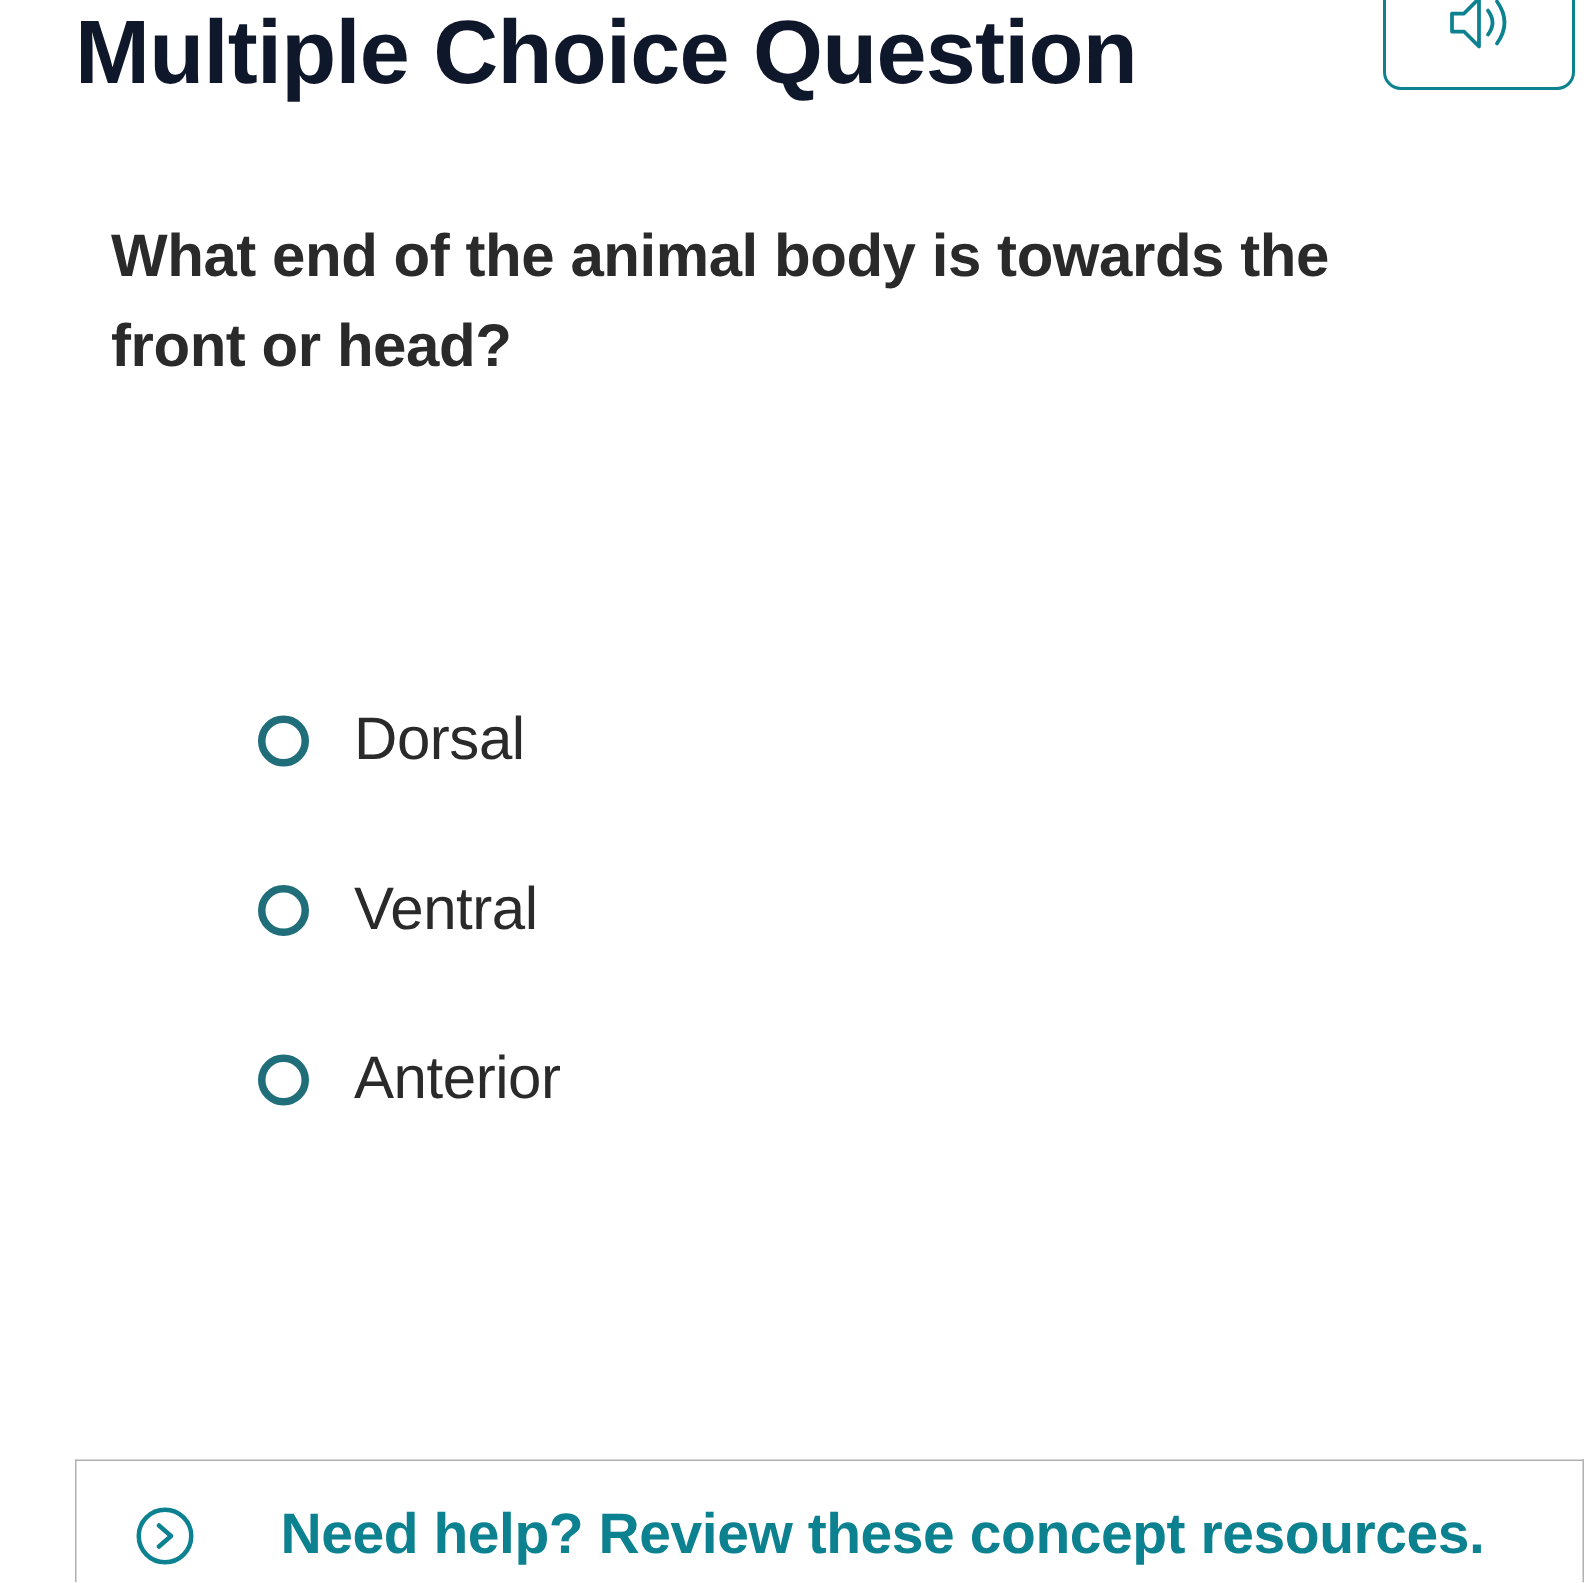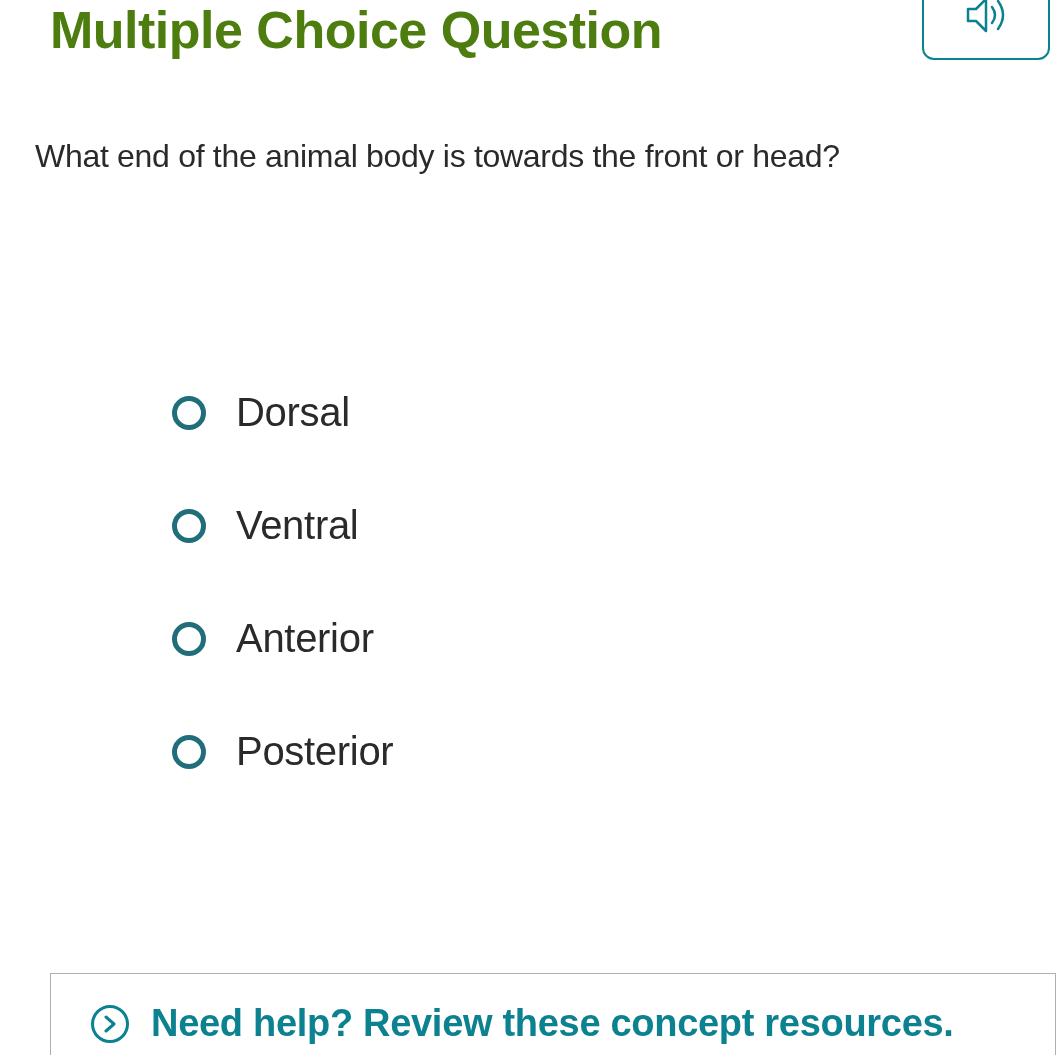--- a/index.html
+++ b/index.html
@@ -15,23 +15,23 @@
       overflow: hidden;
       position: relative;
     }
     .header-row {
       display: flex;
       justify-content: space-between;
       align-items: flex-start;
       padding: 0 0 0 50px;
     }
     .page-title {
-      font-size: 52px;
+      font-size: 60px;
       font-weight: 700;
-      color: #4d7c0f;
+      color: #0f172a;
       letter-spacing: -0.5px;
       margin-top: 0;
     }
     .audio-button {
       width: 128px;
       height: 90px;
       border: 2px solid #0c8190;
       border-radius: 12px;
       background: #ffffff;
       display: flex;
@@ -39,26 +39,26 @@
       justify-content: center;
       cursor: pointer;
       margin-right: 6px;
       margin-top: -30px;
     }
     .audio-button svg {
       width: 48px;
       height: 48px;
     }
     .question-text {
-      font-size: 32px;
+      font-size: 40px;
       color: #2a2a2a;
-      padding: 0 35px;
+      padding: 0 74px;
       margin-top: 72px;
       line-height: 1.5;
-      font-weight: 400;
+      font-weight: 700;
       letter-spacing: -0.3px;
     }
     .options-list {
       padding: 0 50px 0 172px;
       margin-top: 210px;
     }
     .option-row {
       display: flex;
       align-items: center;
       margin-bottom: 68px;
@@ -83,20 +83,21 @@
       position: absolute;
       left: 50px;
       right: 0;
       bottom: 0;
       border: 1.5px solid #b0b0b0;
       border-bottom: none;
       padding: 28px 60px 10px 40px;
       display: flex;
       align-items: center;
       background: #ffffff;
+      gap: 36px;
     }
     .help-chevron {
       width: 38px;
       height: 38px;
       border: 3px solid #0c8190;
       border-radius: 50%;
       display: flex;
       align-items: center;
       justify-content: center;
       flex-shrink: 0;
@@ -135,24 +136,20 @@
     <span class="option-label">Dorsal</span>
   </div>
   <div class="option-row">
     <span class="radio-circle"></span>
     <span class="option-label">Ventral</span>
   </div>
   <div class="option-row">
     <span class="radio-circle"></span>
     <span class="option-label">Anterior</span>
   </div>
-  <div class="option-row">
-    <span class="radio-circle"></span>
-    <span class="option-label">Posterior</span>
-  </div>
 </div>
 
 <div class="help-panel">
   <span class="help-chevron">
     <svg viewBox="0 0 14 18">
       <path d="M 3 2 L 11 9 L 3 16" fill="none" stroke="#0c8190" stroke-width="3" stroke-linecap="round" stroke-linejoin="round"></path>
     </svg>
   </span>
   <span class="help-text">Need help? Review these concept resources.</span>
 </div>

